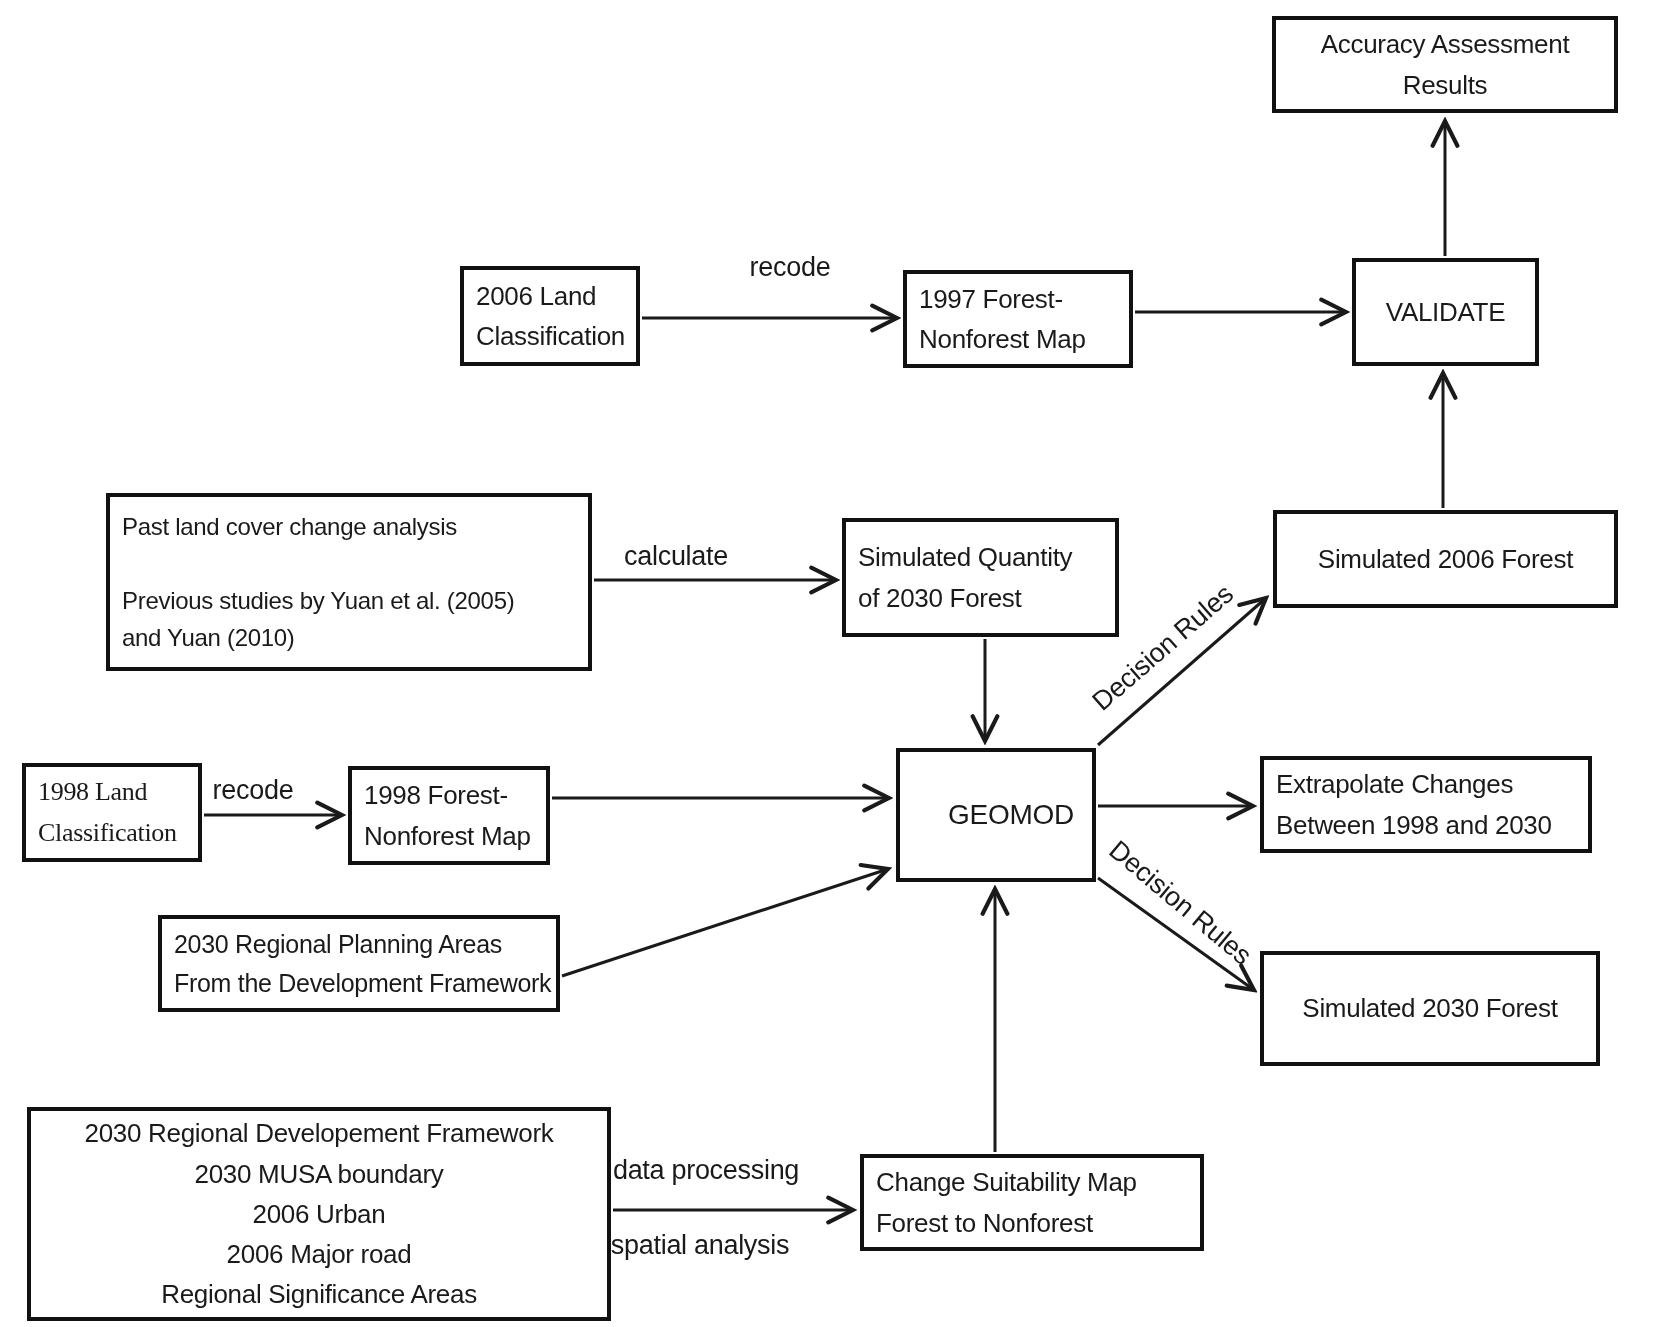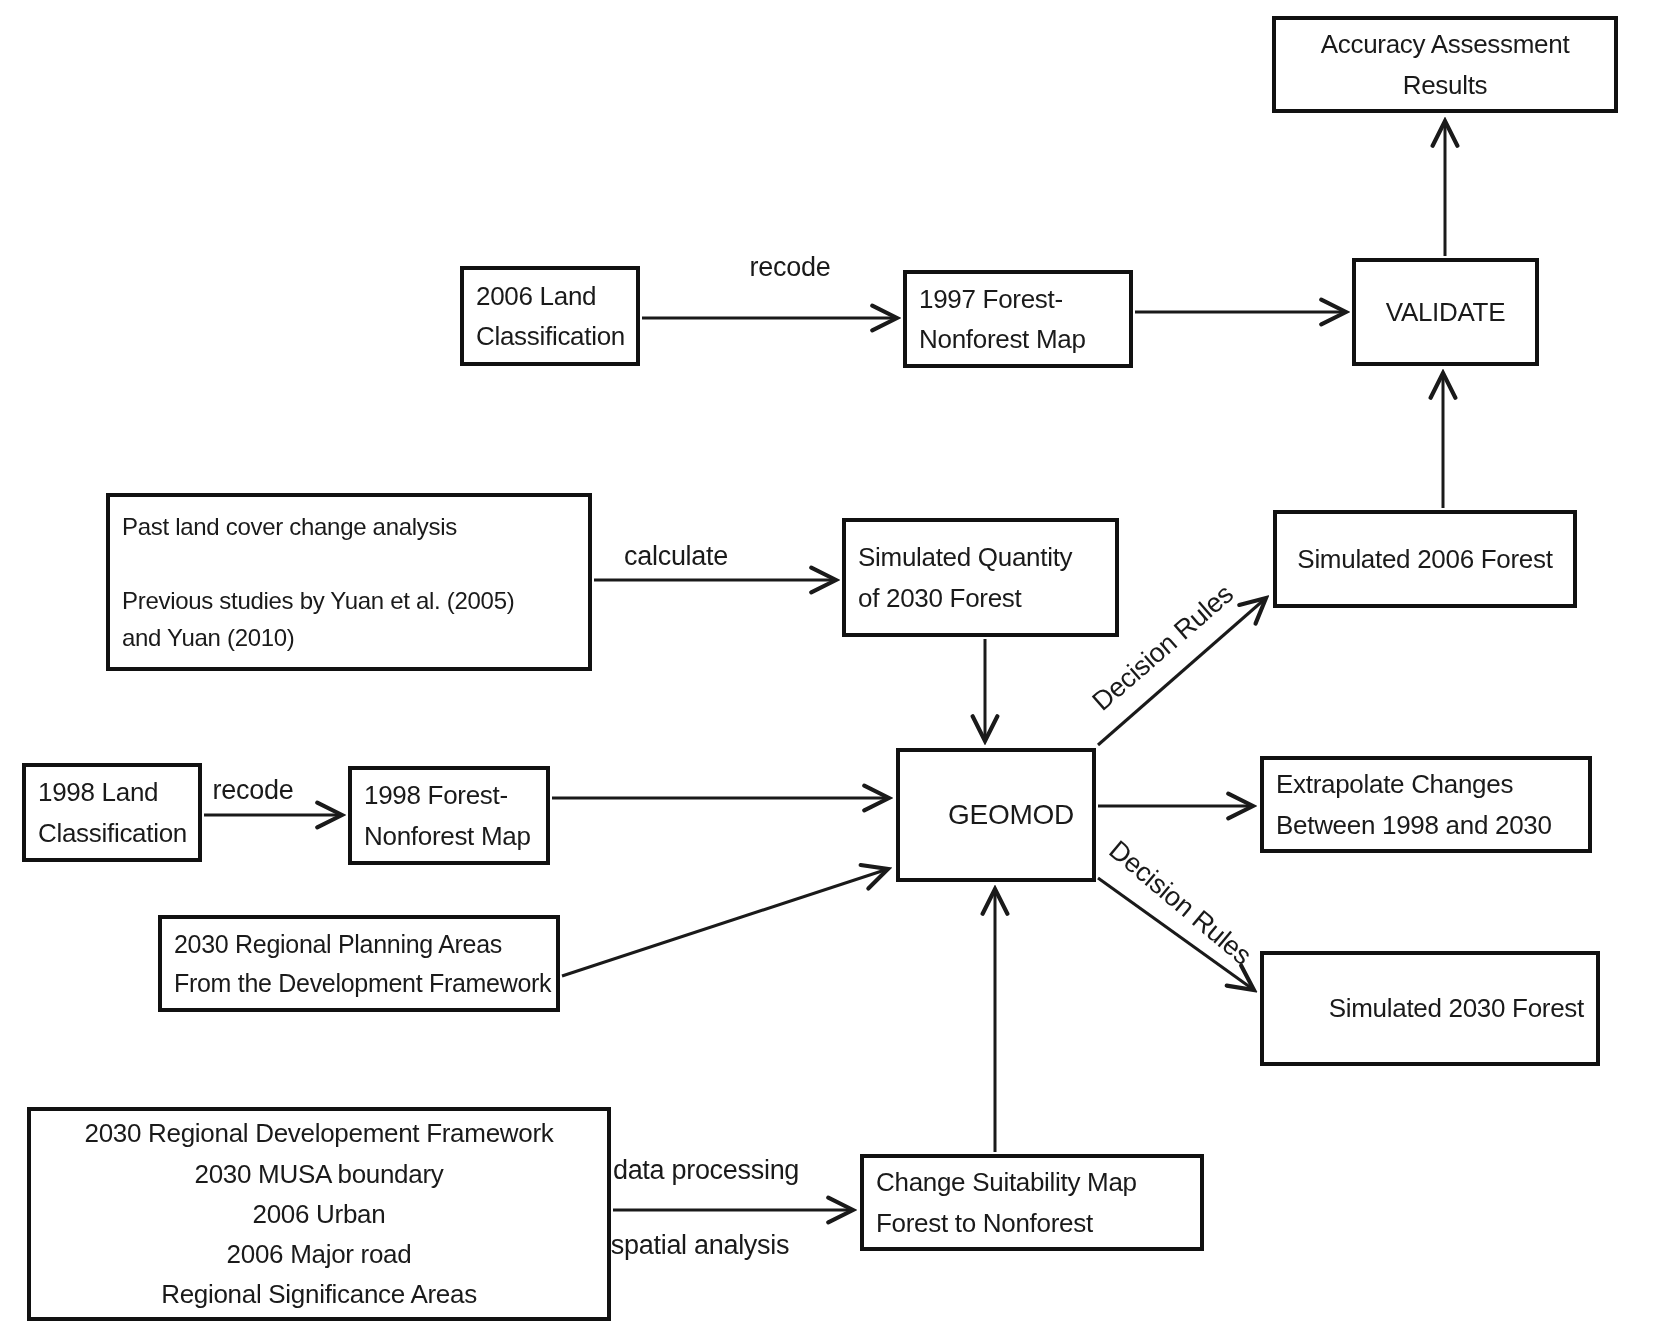--- a/index.html
+++ b/index.html
@@ -96,43 +96,43 @@
       <div class="node" style="left: 106px; top: 493px; width: 486px; height: 178px; font-size: 24px; border-color: rgb(17, 17, 17); background: rgb(255, 255, 255);">
         <div class="line">Past land cover change analysis</div>
         <div class="line"></div>
         <div class="line">Previous studies by Yuan et al. (2005)</div>
         <div class="line">and Yuan (2010)</div>
       </div>
       <div class="node" style="left: 842px; top: 518px; width: 277px; height: 119px; border-color: rgb(17, 17, 17); background: rgb(255, 255, 255);">
         <div class="line">Simulated Quantity</div>
         <div class="line">of 2030 Forest</div>
       </div>
-      <div class="node center" style="left: 1273px; top: 510px; width: 304px; height: 98px; border-color: rgb(17, 17, 17); background: rgb(255, 255, 255);">
+      <div class="node center" style="left: 1273px; top: 510px; width: 345px; height: 98px; border-color: rgb(17, 17, 17); background: rgb(255, 255, 255);">
         <div class="line">Simulated 2006 Forest</div>
       </div>
-      <div class="node" style="left: 22px; top: 763px; width: 180px; height: 99px; border-color: rgb(17, 17, 17); background: rgb(255, 255, 255);">
+      <div class="node" style="left: 22px; top: 763px; width: 180px; height: 99px; border-color: rgb(17, 17, 17); background: rgb(255, 255, 255); font-family: Liberation Serif, serif;">
         <div class="line">1998 Land</div>
         <div class="line">Classification</div>
       </div>
       <div class="node" style="left: 348px; top: 766px; width: 202px; height: 99px; border-color: rgb(17, 17, 17); background: rgb(255, 255, 255);">
         <div class="line">1998 Forest-</div>
         <div class="line">Nonforest Map</div>
       </div>
       <div class="node center" style="left: 896px; top: 748px; width: 200px; height: 134px; font-size: 28px; border-color: rgb(17, 17, 17); background: rgb(255, 255, 255); padding-left: 42px;">
         <div class="line">GEOMOD</div>
       </div>
       <div class="node" style="left: 158px; top: 915px; width: 402px; height: 97px; font-size: 25px; border-color: rgb(17, 17, 17); background: rgb(255, 255, 255);">
         <div class="line">2030 Regional Planning Areas</div>
         <div class="line">From the Development Framework</div>
       </div>
       <div class="node" style="left: 1260px; top: 756px; width: 332px; height: 97px; border-color: rgb(17, 17, 17); background: rgb(255, 255, 255);">
         <div class="line">Extrapolate Changes</div>
         <div class="line">Between 1998 and 2030</div>
       </div>
-      <div class="node center" style="left: 1260px; top: 951px; width: 340px; height: 115px; border-color: rgb(17, 17, 17); background: rgb(255, 255, 255); align-items: flex-end;">
+      <div class="node center" style="left: 1260px; top: 951px; width: 340px; height: 115px; border-color: rgb(17, 17, 17); background: rgb(255, 255, 255);">
         <div class="line">Simulated 2030 Forest</div>
       </div>
       <div class="node" style="left: 27px; top: 1107px; width: 584px; height: 214px; border-color: rgb(17, 17, 17); background: rgb(255, 255, 255); align-items: center;">
         <div class="line">2030 Regional Developement Framework</div>
         <div class="line">2030 MUSA boundary</div>
         <div class="line">2006 Urban</div>
         <div class="line">2006 Major road</div>
         <div class="line">Regional Significance Areas</div>
       </div>
       <div class="node" style="left: 860px; top: 1154px; width: 344px; height: 97px; border-color: rgb(17, 17, 17); background: rgb(255, 255, 255);">

